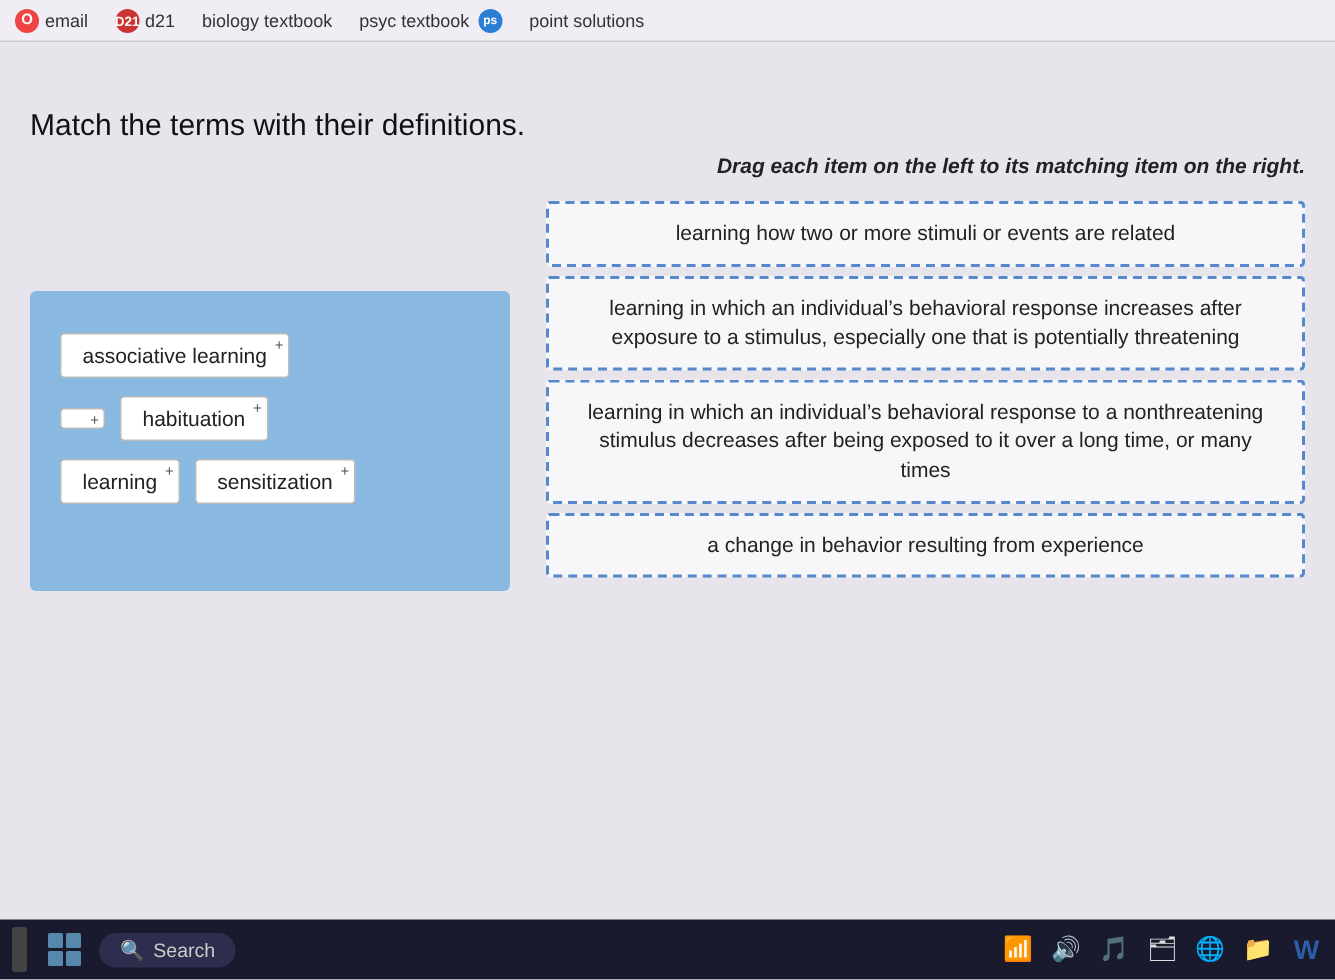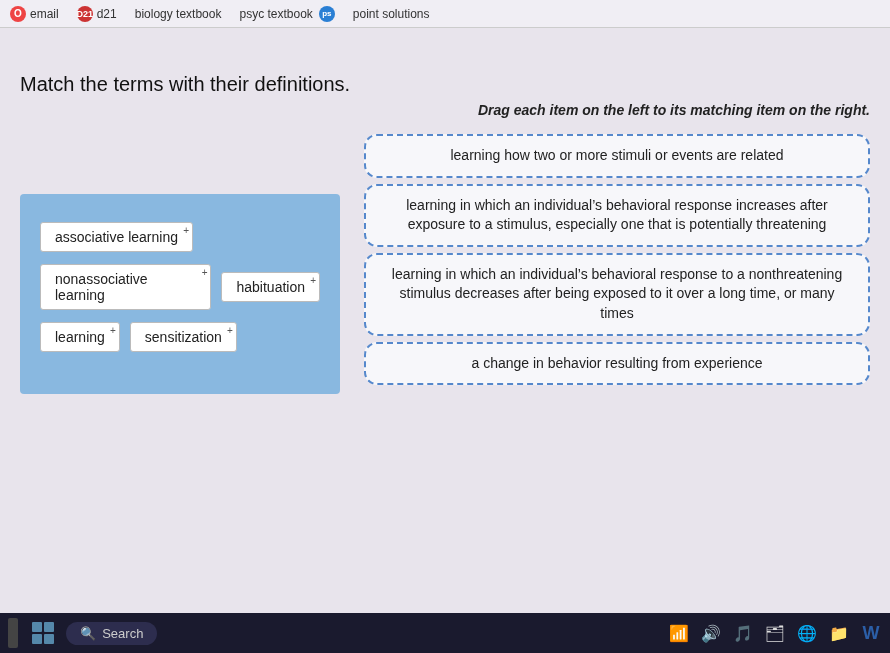--- a/index.html
+++ b/index.html
@@ -73,21 +73,21 @@
       gap: 24px;
       align-items: flex-start;
     }
 
     
     .left-column {
       width: 320px;
       min-height: 200px;
       background: #89b8e0;
       border-radius: 4px;
-      padding: 28px 20px 28px 20px;
+      padding: 28px 32px 28px 20px;
       display: flex;
       flex-direction: column;
       gap: 12px;
       margin-top: 60px;
     }
 
     .term-row {
       display: flex;
       gap: 10px;
       align-items: center;
@@ -117,21 +117,21 @@
     
     .right-column {
       flex: 1;
       display: flex;
       flex-direction: column;
       gap: 6px;
     }
 
     .def-box {
       border: 2px dashed #5588cc;
-      border-radius: 13px;
+      border-radius: 3px;
       padding: 10px 16px;
       background: #f7f7fa;
       font-size: 14px;
       color: #222;
       text-align: center;
       line-height: 1.4;
     }
 
     
     .win-taskbar {
@@ -232,21 +232,20 @@
 
       <div class="term-row">
         <div class="term-chip">
           <span>associative learning</span>
           <span class="plus">+</span>
         </div>
       </div>
 
       <div class="term-row">
         <div class="term-chip">
-          <span>nonassociative learning</span>
           <span class="plus">+</span>
         </div>
         <div class="term-chip">
           <span>habituation</span>
           <span class="plus">+</span>
         </div>
       </div>
 
       <div class="term-row">
         <div class="term-chip">

